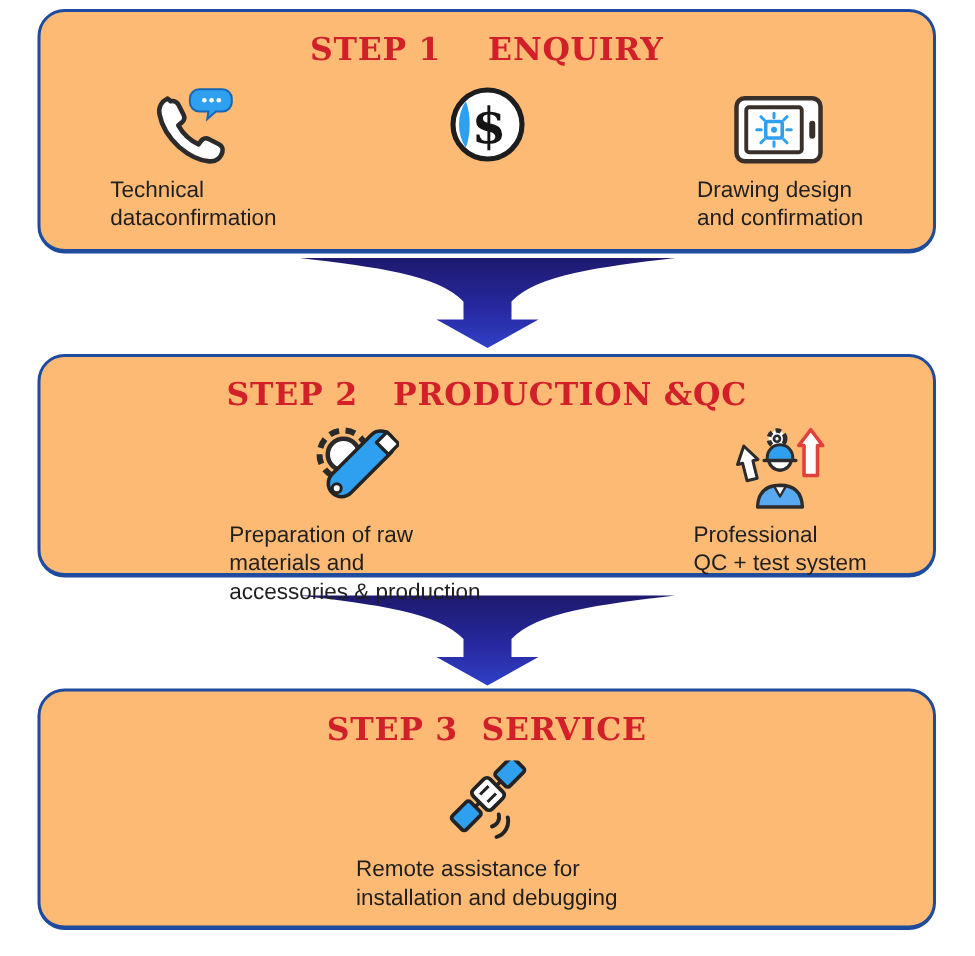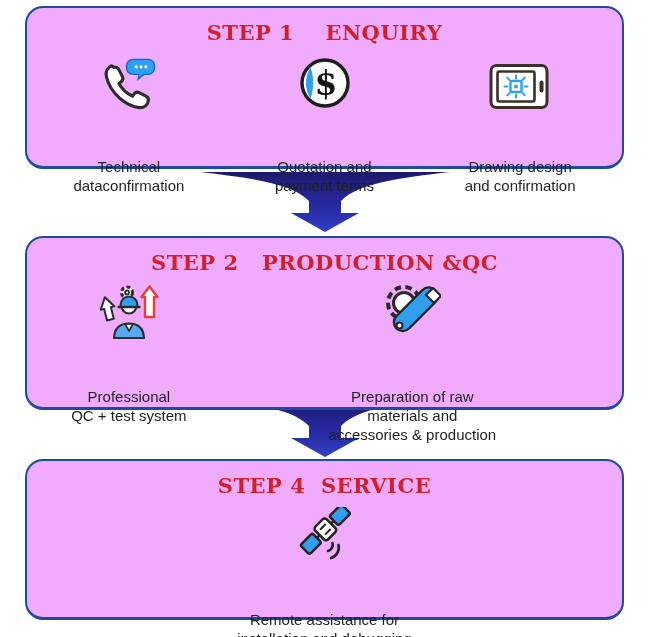--- a/index.html
+++ b/index.html
@@ -1,41 +1,41 @@
 <!DOCTYPE html>
 <html style="--box-border: #1e4b9e; --title-red: #d1202a; --icon-blue: #2f9ff0; --icon-fill-blue: #58a8f2; --outline-dark: #262626; --arrow-top: #1d1a6d; --arrow-bottom: #3040c6; --qc-arrow-red: #e2403a;"><head>
 <meta charset="utf-8">
 <style>
   html,body{margin:0;padding:0;}
   body{
     width:650px;height:637px;position:relative;background:#ffffff;
     font-family:"Liberation Sans",sans-serif;overflow:hidden;
   }
   .panel{
-    position:absolute;left:25px;width:599px;background:#f0abfc;box-sizing:border-box;
+    position:absolute;left:25px;width:599px;background:#fdba74;box-sizing:border-box;
     border:2px solid var(--box-border,#1e4b9e);border-bottom-width:3px;border-radius:18px;
     z-index:2;
   }
   #panel1{top:6px;height:163px}
-  #panel2{top:236px;height:174px}
+  #panel2{top:236px;height:149px}
   #panel3{top:459px;height:161px}
   .title{
     text-align:center;font-family:"DejaVu Serif",serif;font-weight:bold;
     font-size:21px;letter-spacing:.5px;color:var(--title-red,#d1202a);
     margin-top:12px;white-space:pre;
   }
   .row{display:flex;align-items:flex-start;padding:5px 14px 0 14px;}
   .col{display:flex;flex-direction:column;align-items:center;gap:7px;}
   .col-side{flex:0 0 31%;}
   .col-mid{flex:1;}
   .iconbox{height:60px;display:flex;align-items:flex-end;justify-content:center;}
   .iconbox svg{display:block;}
   .item-label{
-    font-size:15px;color:#1f1f1f;text-align:center;line-height:1.27;
-    white-space:pre-line;font-weight:500;margin-top:40px;
+    font-size:15px;color:#1f1f1f;text-align:left;line-height:1.27;
+    white-space:pre-line;font-weight:500;
   }
   .arrow{position:absolute;left:200px;width:250px;height:62px;z-index:1;}
   #arrow1{top:171px}
   #arrow2{top:396px}
 </style>
 </head>
 <body>
 
 <div class="panel" id="panel1">
   <div class="title">STEP 1    ENQUIRY</div>
@@ -54,22 +54,20 @@
 dataconfirmation</div>
     </div>
     <div class="col col-mid">
       <div class="iconbox">
         <svg width="54" height="54" viewBox="0 0 54 54">
           <circle cx="27" cy="27" r="23" fill="#fff" stroke="#1d1d1d" stroke-width="3.4"></circle>
           <path d="M12.5 11.5 C6.5 20.5 6.5 33.5 12.5 42.5 C16 34.5 16 19.5 12.5 11.5 Z" fill="#2f9ff0"></path>
           <text x="28" y="39" text-anchor="middle" font-family="DejaVu Serif, serif" font-size="33" font-weight="bold" fill="#141414">$</text>
         </svg>
       </div>
-      <div class="item-label">Quotation and
-payment terms</div>
     </div>
     <div class="col col-side">
       <div class="iconbox">
         <svg width="62" height="47" viewBox="0 0 62 47">
           <rect x="2" y="2.5" width="56" height="42" rx="5.5" fill="#fff" stroke="#3a302a" stroke-width="3"></rect>
           <rect x="8.5" y="8.5" width="37" height="30" rx="2" fill="#fff" stroke="#3a302a" stroke-width="2.6"></rect>
           <rect x="50.5" y="17.5" width="4" height="12" rx="2" fill="#3a302a"></rect>
           <rect x="21.5" y="18" width="11" height="11" rx="1.5" fill="#fff" stroke="#2f9ff0" stroke-width="2.4"></rect>
           <circle cx="27" cy="23.5" r="2" fill="#2f9ff0"></circle>
           <g stroke="#2f9ff0" stroke-width="2" stroke-linecap="round">
@@ -97,67 +95,67 @@
         <stop offset="0.55" stop-color="#27289f"></stop>
         <stop offset="1" stop-color="#3040c6"></stop>
     </linearGradient>
   </defs>
   <path d="M0 1 L250 1 C200 7 158 12 141 30 L141 42 L159 42 L125 61 L91 42 L109 42 L109 30 C92 12 50 7 0 1 Z" fill="url(#ag1)"></path>
 </svg>
 
 <div class="panel" id="panel2">
   <div class="title">STEP 2   PRODUCTION &amp;QC</div>
   <div class="row">
+    <div class="col col-mid">
+      <div class="iconbox">
+        <svg width="58" height="58" viewBox="0 0 58 58">
+          <circle cx="21" cy="21" r="16" fill="none" stroke="#2a2a2a" stroke-width="4" stroke-dasharray="6.5 4.4"></circle>
+          <circle cx="21" cy="21" r="10.5" fill="#fff" stroke="#2a2a2a" stroke-width="3"></circle>
+          <path d="M52 8 C55.5 11.5 55.5 17 52 20.5 L46 26.5 L26 46.5 C22.5 50 17 50 13.5 46.5 C10 43 10 37.5 13.5 34 L33.5 14 L39.5 8 C43 4.5 48.5 4.5 52 8 Z" fill="#2f9ff0" stroke="#232323" stroke-width="2.4" stroke-linejoin="round"></path>
+          <path d="M50 6 L58 14 L51 21 L43 13 Z" fill="#fff" stroke="#232323" stroke-width="2.2" stroke-linejoin="round"></path>
+          <circle cx="16.5" cy="43.5" r="3" fill="#fff" stroke="#232323" stroke-width="2"></circle>
+        </svg>
+      </div>
+      <div class="item-label">Preparation of raw
+materials and
+accessories &amp; production</div>
+    </div>
     <div class="col col-side">
       <div class="iconbox">
         <svg width="62" height="56" viewBox="0 0 62 56">
           <path d="M6 36 L6 24 L2.5 24 L9.5 13 L16.5 24 L13 24 L13 36 Z" transform="rotate(-14 9.5 24)" fill="#fff" stroke="#2c2c2c" stroke-width="2" stroke-linejoin="round"></path>
           <path d="M47 33 L47 13 L43.5 13 L51.5 2.5 L59.5 13 L56 13 L56 33 Z" fill="#fff" stroke="#e2403a" stroke-width="2.4" stroke-linejoin="round"></path>
           <circle cx="29" cy="8.5" r="5.5" fill="#fff" stroke="#2c2c2c" stroke-width="3" stroke-dasharray="3.6 2.6"></circle>
           <circle cx="29" cy="8.5" r="2" fill="#fff" stroke="#2c2c2c" stroke-width="1.8"></circle>
           <circle cx="31" cy="22" r="7.5" fill="#fff" stroke="#2c2c2c" stroke-width="2.2"></circle>
           <path d="M22.5 21 A8.5 8.5 0 0 1 39.5 21 L39.5 23 L22.5 23 Z" fill="#2f9ff0" stroke="#2c2c2c" stroke-width="2"></path>
           <path d="M20.5 23 H41.5" stroke="#2c2c2c" stroke-width="2.4" stroke-linecap="round"></path>
           <path d="M16 54 C16.5 44 22 39.5 31 39.5 C40 39.5 45.5 44 46 54 Z" fill="#58a8f2" stroke="#2c2c2c" stroke-width="2.2" stroke-linejoin="round"></path>
           <path d="M27 40 L31 47 L35 40 Z" fill="#fff" stroke="#2c2c2c" stroke-width="1.6" stroke-linejoin="round"></path>
         </svg>
       </div>
       <div class="item-label">Professional
 QC + test system</div>
     </div>
-    <div class="col col-mid">
-      <div class="iconbox">
-        <svg width="58" height="58" viewBox="0 0 58 58">
-          <circle cx="21" cy="21" r="16" fill="none" stroke="#2a2a2a" stroke-width="4" stroke-dasharray="6.5 4.4"></circle>
-          <circle cx="21" cy="21" r="10.5" fill="#fff" stroke="#2a2a2a" stroke-width="3"></circle>
-          <path d="M52 8 C55.5 11.5 55.5 17 52 20.5 L46 26.5 L26 46.5 C22.5 50 17 50 13.5 46.5 C10 43 10 37.5 13.5 34 L33.5 14 L39.5 8 C43 4.5 48.5 4.5 52 8 Z" fill="#2f9ff0" stroke="#232323" stroke-width="2.4" stroke-linejoin="round"></path>
-          <path d="M50 6 L58 14 L51 21 L43 13 Z" fill="#fff" stroke="#232323" stroke-width="2.2" stroke-linejoin="round"></path>
-          <circle cx="16.5" cy="43.5" r="3" fill="#fff" stroke="#232323" stroke-width="2"></circle>
-        </svg>
-      </div>
-      <div class="item-label">Preparation of raw
-materials and
-accessories &amp; production</div>
-    </div>
   </div>
 </div>
 
 <svg class="arrow" id="arrow2" viewBox="0 0 250 62">
   <defs>
     <linearGradient id="ag2" x1="0" y1="0" x2="0" y2="1">
       <stop offset="0" stop-color="#1d1a6d"></stop>
         <stop offset="0.55" stop-color="#27289f"></stop>
         <stop offset="1" stop-color="#3040c6"></stop>
     </linearGradient>
   </defs>
   <path d="M0 1 L250 1 C200 7 158 12 141 30 L141 42 L159 42 L125 61 L91 42 L109 42 L109 30 C92 12 50 7 0 1 Z" fill="url(#ag2)"></path>
 </svg>
 
 <div class="panel" id="panel3">
-  <div class="title">STEP 4  SERVICE</div>
+  <div class="title">STEP 3  SERVICE</div>
   <div class="row">
     <div class="col col-mid">
       <div class="iconbox">
         <svg width="58" height="56" viewBox="0 0 58 56">
           <g transform="rotate(-45 29 22)">
             <rect x="0" y="16" width="17" height="13" rx="2" fill="#2f9ff0" stroke="#232323" stroke-width="2.5"></rect>
             <path d="M17 22.5 H21" stroke="#232323" stroke-width="2.5"></path>
             <rect x="21" y="13.5" width="16" height="18" rx="3" fill="#fff" stroke="#232323" stroke-width="2.5"></rect>
             <path d="M25 19 h8 M25 26 h8" stroke="#232323" stroke-width="2"></path>
             <path d="M37 22.5 H41" stroke="#232323" stroke-width="2.5"></path>

